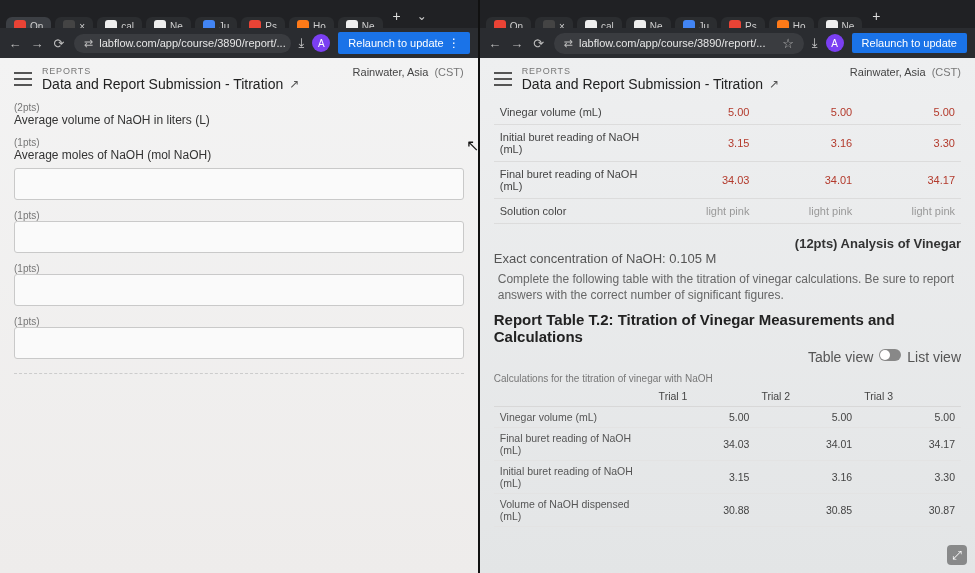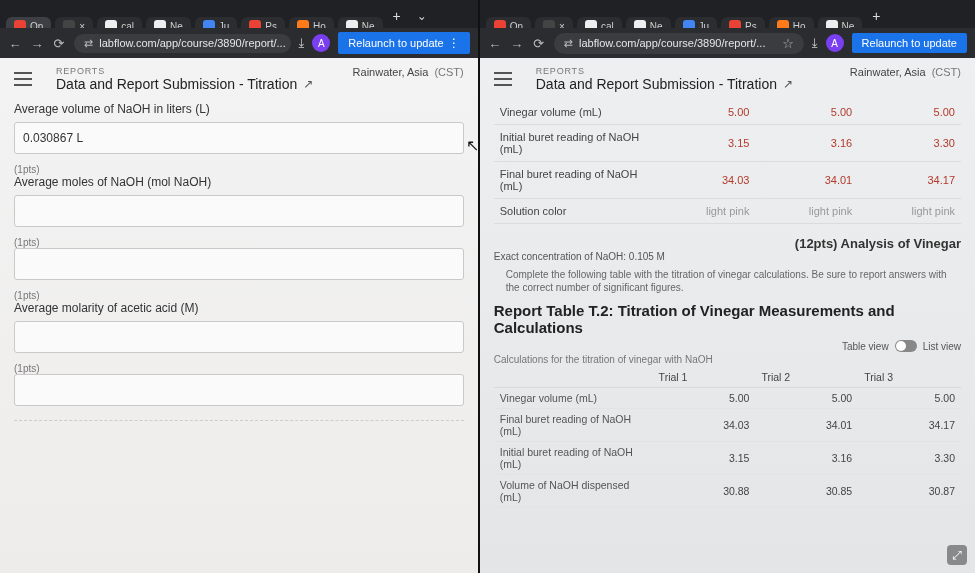--- a/index.html
+++ b/index.html
@@ -29,21 +29,21 @@
   .url .secure { font-size:11px; color:#bbb; }
   .star { color:#bbb; font-size:13px; }
   .tb-ico { font-size:13px; color:#ccc; cursor:pointer; }
   .ext { width:18px; height:18px; border-radius:50%; background:#7b3ff2; color:#fff; font-size:10px; display:flex; align-items:center; justify-content:center; }
   .relaunch { background:#1a73e8; color:#fff; border:none; border-radius:2px; padding:4px 10px; font-size:11px; display:flex; align-items:center; gap:4px; cursor:pointer; }
   .relaunch .dots { font-size:12px; }
 
   
   .page { flex:1; overflow:hidden; background:linear-gradient(180deg,#f3f3f3,#eeeceb); color:#333; padding:8px 14px 10px 14px; position:relative; }
   .page.right-page { background:linear-gradient(180deg,#eeeff0,#e3e5e6); }
-  .doc-header { display:flex; align-items:flex-start; gap:24px; margin-bottom:8px; }
+  .doc-header { display:flex; align-items:flex-start; gap:10px; margin-bottom:8px; }
   .hamburger { width:18px; height:14px; display:inline-block; background:linear-gradient(#555,#555) 0 0/100% 2px no-repeat,linear-gradient(#555,#555) 0 6px/100% 2px no-repeat,linear-gradient(#555,#555) 0 12px/100% 2px no-repeat; margin-top:6px; cursor:pointer; }
   .tiny-label { font-size:9px; letter-spacing:0.8px; color:#777; text-transform:uppercase; }
   .page-title { font-size:14px; color:#222; display:flex; align-items:center; gap:6px; }
   .out-link { font-size:12px; color:#555; }
   .user { font-size:11px; color:#444; margin-left:auto; display:flex; gap:6px;justify-content:space-between; }
   .tz { color:#777; }
 
   .question { margin-top:10px; }
   .qpts { font-size:10px; color:#777; }
   .qtext { font-size:12px; color:#333; margin-bottom:6px; }
@@ -51,24 +51,24 @@
 
   .hr { border:none; border-top:1px dashed #ccc; margin:14px 0 6px; }
 
   
   .rtable { width:100%; font-size:11px; border-collapse:collapse; }
   .rtable td, .rtable th { padding:6px 6px; border-bottom:1px solid #dcdcdc; text-align:right; }
   .rtable td:first-child, .rtable th:first-child { text-align:left; color:#444; width:34%; }
   .rtable .val { color:#b33a2c; }
   .rtable .text-ans { color:#999; font-size:11px; text-align:right; }
   .section-title { font-size:13px; font-weight:600; color:#333; margin-top:12px;text-align:right; }
-  .sub-note { font-size:10px; color:#555; }
-  .instructions { font-size:10px; color:#666; margin:6px 12px; line-height:1.3; }
+  .sub-note { font-size:13px; color:#555; }
+  .instructions { font-size:12px; color:#666; margin:6px 4px; line-height:1.3; }
   .tablehead { font-size:15px; font-weight:600; color:#222; margin:8px 0 4px; }
-  .viewtoggle { display:flex; justify-content:flex-end; gap:6px; font-size:10px; color:#555; align-items:center; margin-bottom:2px; }
+  .viewtoggle { display:flex; justify-content:flex-end; gap:6px; font-size:14px; color:#555; align-items:flex-start; margin-bottom:8px; }
   .switch { width:22px; height:12px; border-radius:6px; background:#888; position:relative; }
   .switch::after { content:""; position:absolute; width:10px; height:10px; border-radius:50%; background:#fff; top:1px; left:1px; }
   .calc-label { font-size:10px; color:#777; margin-bottom:2px; }
   .rtable2 { width:100%; font-size:10.5px; border-collapse:collapse; }
   .rtable2 th { font-weight:500; color:#444; text-align:left; padding:4px 6px; border-bottom:1px solid #d8d8d8; }
   .rtable2 th:first-child { text-align:left; }
   .rtable2 td { padding:4px 6px; border-bottom:1px solid #e3e3e3; text-align:right; color:#444; }
   .rtable2 td:first-child { text-align:left; color:#555; width:34%; }
   .expand-ico { position:absolute; bottom:8px; right:8px; color:#fff; background:rgba(0,0,0,0.4); width:20px; height:20px; border-radius:4px; display:flex; align-items:center; justify-content:center; font-size:12px; cursor:pointer; }
   .cursor { position:absolute; top:78px; left:466px; font-size:16px; color:#111; pointer-events:none; }
@@ -141,35 +141,34 @@
             <span class="out-link">↗</span>
           </div>
         </div>
         <div class="user">
           <span>Rainwater, Asia</span>
           <span class="tz">(CST)</span>
         </div>
       </div>
 
       <div class="question">
+        <div class="qpts">(2pts)</div>
         <div class="qtext">Average volume of NaOH in liters (L)</div>
-        <input class="answer-box" value="0.030867 L" style="">
       </div>
       <div class="question">
         <div class="qpts">(1pts)</div>
         <div class="qtext">Average moles of NaOH (mol NaOH)</div>
         <input class="answer-box" value="" style="">
       </div>
       <div class="question">
         <div class="qpts">(1pts)</div>
         <input class="answer-box" value="" style="">
       </div>
       <div class="question">
         <div class="qpts">(1pts)</div>
-        <div class="qtext">Average molarity of acetic acid (M)</div>
         <input class="answer-box" value="" style="">
       </div>
       <div class="question">
         <div class="qpts">(1pts)</div>
         <input class="answer-box" value="" style="">
       </div>
       <hr class="hr">
       <span class="cursor">↖</span>
     </div>
   </div>

